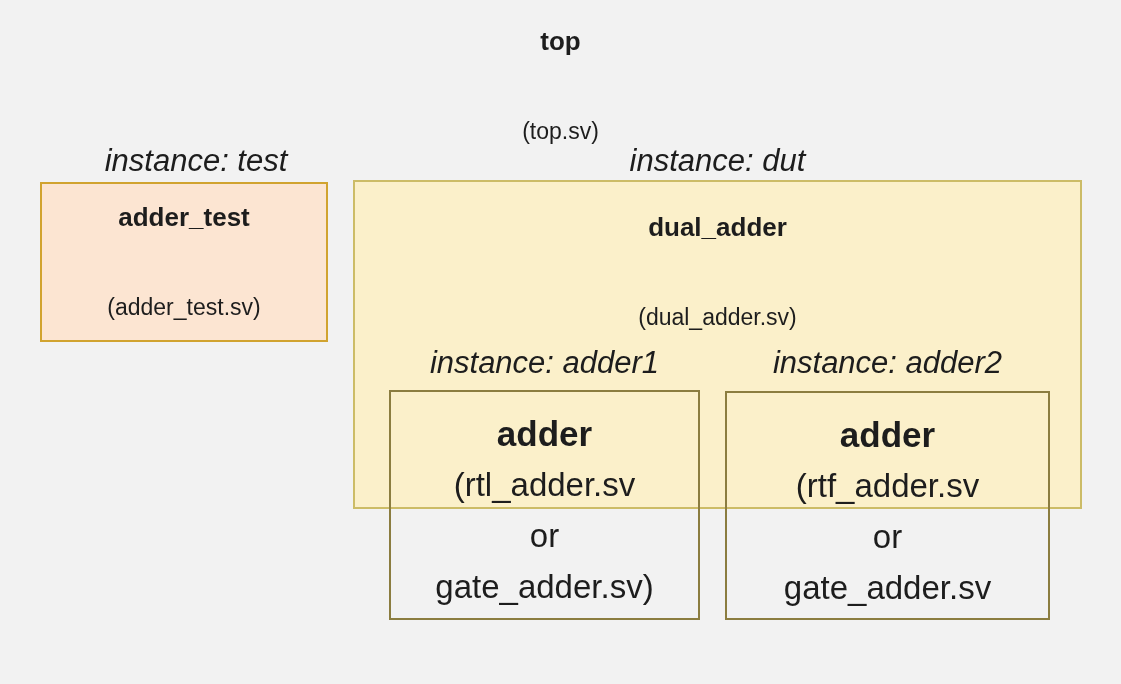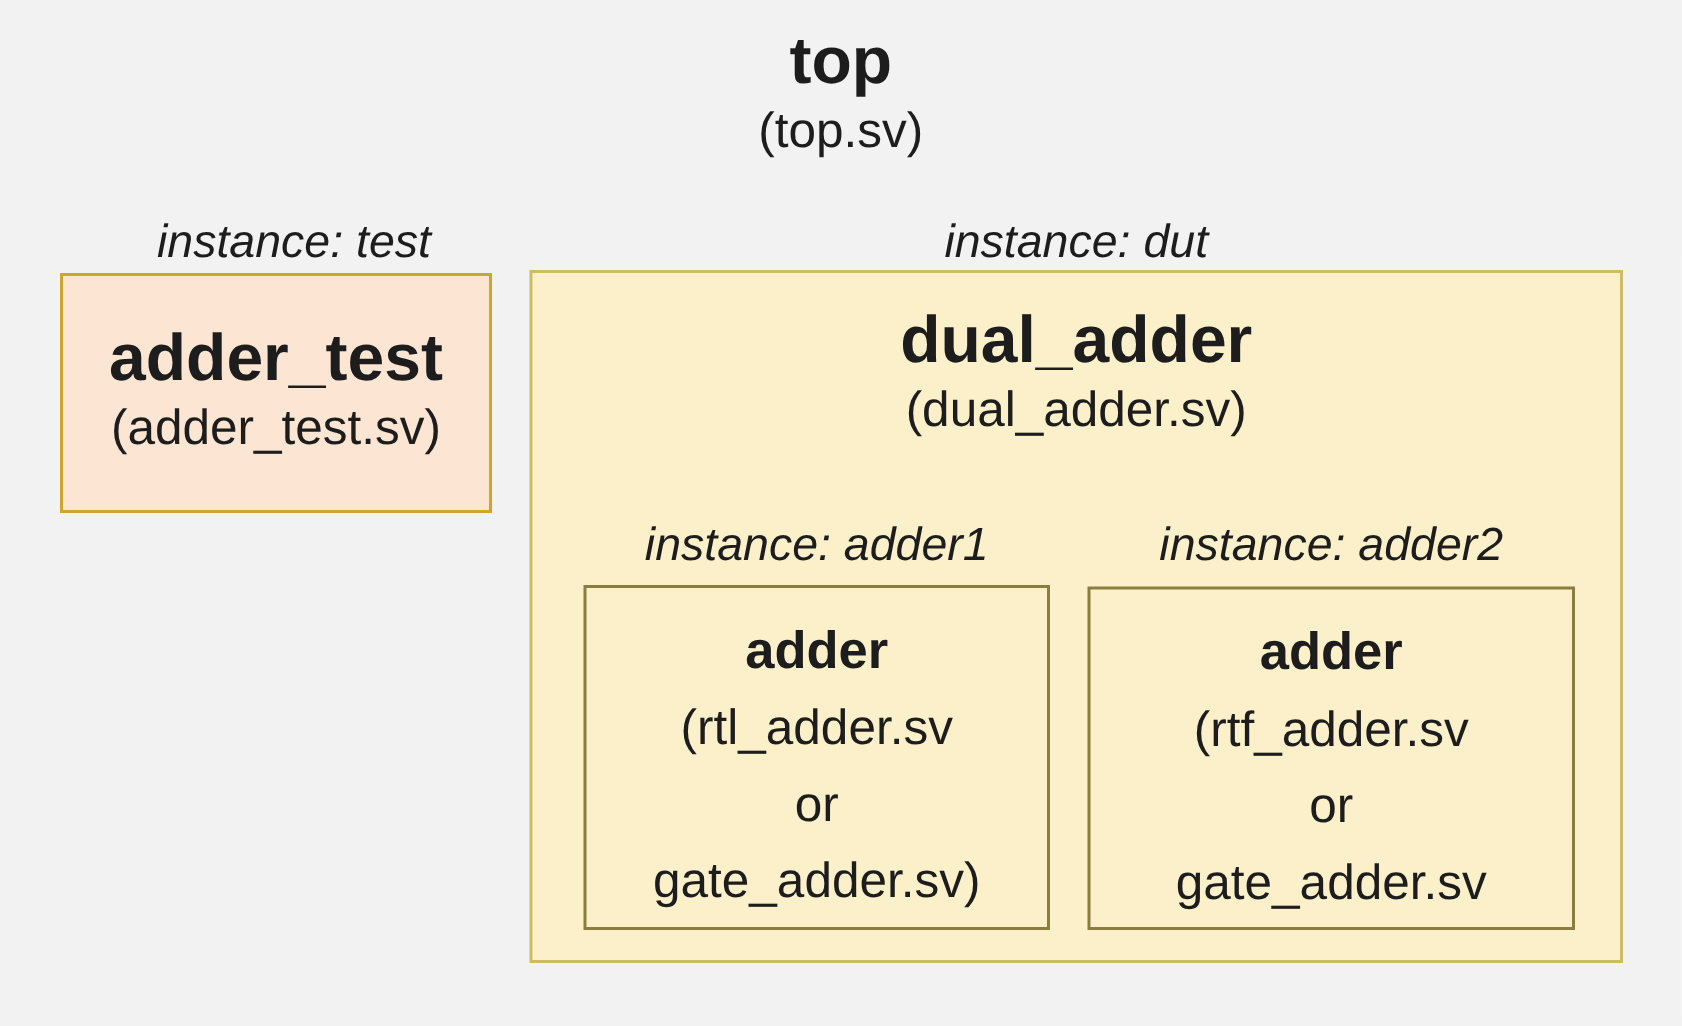--- a/index.html
+++ b/index.html
@@ -4,34 +4,34 @@
 <style>
   html,body{margin:0;padding:0;}
   .canvas{
     position:relative;
     width:1121px;height:684px;
     background:#f2f2f2;
     font-family:"Liberation Sans", sans-serif;
     color:#1d1d1d;
     overflow:hidden;
   }
-  .mod-name{font-weight:bold;font-size:44px;line-height:46px;}
-  .mod-file{font-size:33px;line-height:46px;}
+  .mod-name{font-weight:bold;font-size:26px;line-height:46px;}
+  .mod-file{font-size:23px;line-height:46px;margin-top:44px;}
   .inst-label{font-style:italic;font-size:31px;line-height:34px;text-align:center;position:absolute;}
   .top-title{position:absolute;left:0;top:18px;width:100%;text-align:center;}
   .box{position:absolute;box-sizing:border-box;border:2px solid;text-align:center;}
 
   .label-test{left:52px;top:144px;width:288px;}
   .test-box{
     left:40px;top:182px;width:288px;height:160px;
     display:flex;flex-direction:column;justify-content:center;align-items:center;
   }
 
   .label-dut{left:353px;top:144px;width:729px;}
-  .dut-box{left:353px;top:180px;width:729px;height:462px;}
+  .dut-box{left:353px;top:180px;width:729px;height:329px;}
   .dut-title{position:absolute;left:0;top:22px;width:100%;text-align:center;}
 
   .label-adder1{left:34px;top:164px;width:311px;font-style:italic;}
   .adder1-box{
     left:34px;top:208px;width:311px;height:230px;
     display:flex;flex-direction:column;justify-content:center;align-items:center;
     padding-top:10px;
   }
   .label-adder2{left:370px;top:164px;width:325px;}
   .adder2-box{

